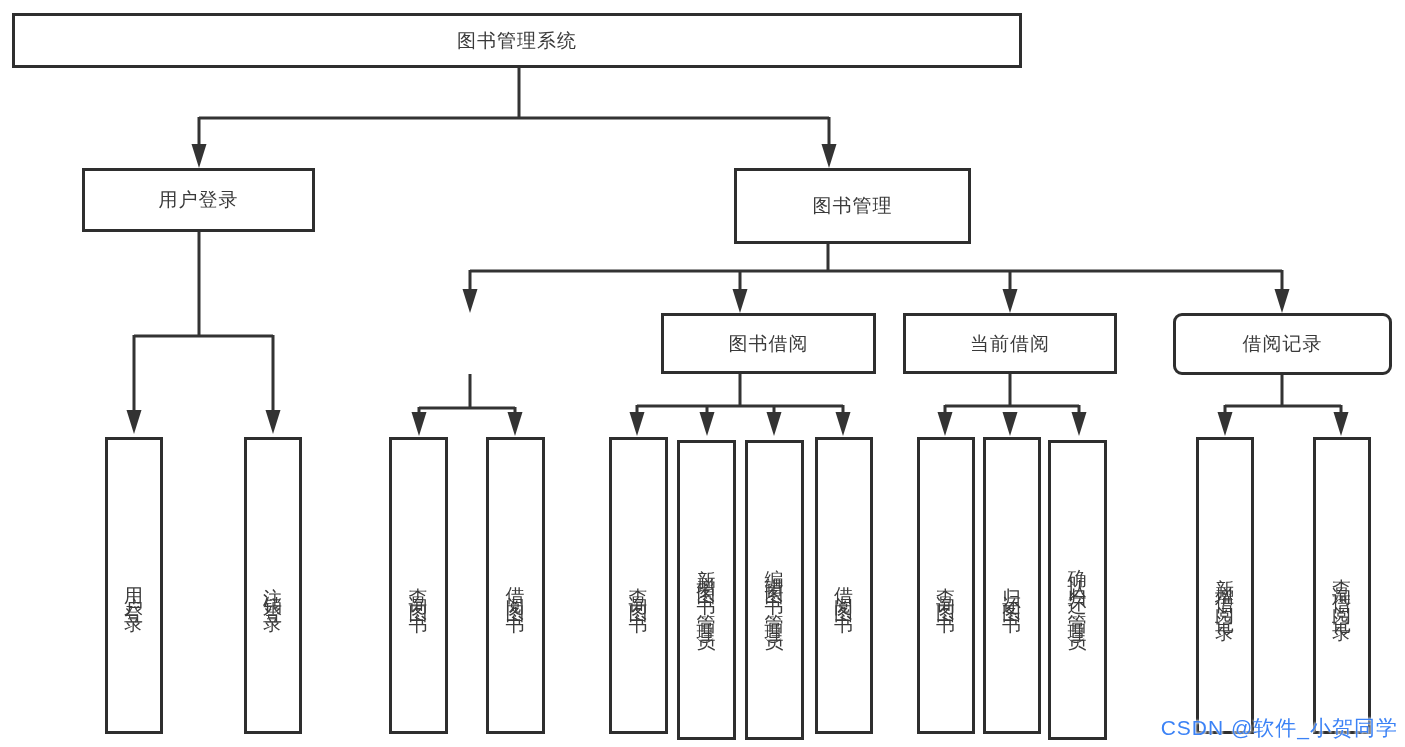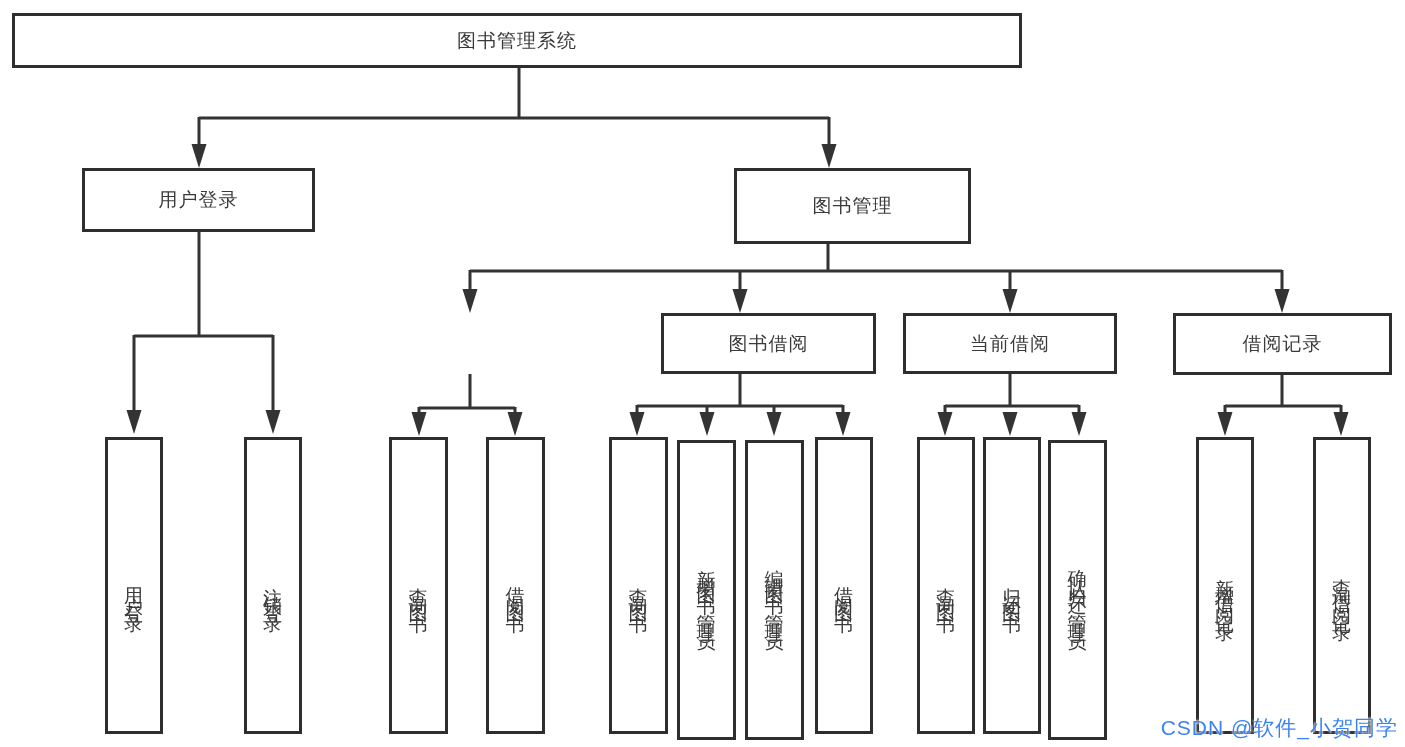--- a/index.html
+++ b/index.html
@@ -120,21 +120,21 @@
   <div class="hbox" style="left:734px; top:168px; width:237px; height:76px;">
     <span>图书管理</span>
   </div>
 
   <div class="hbox" style="left:633px; top:313px; width:215px; height:61px;margin-left:28px;">
     <span>图书借阅</span>
   </div>
   <div class="hbox" style="left:903px; top:313px; width:214px; height:61px;">
     <span>当前借阅</span>
   </div>
-  <div class="hbox" style="left:1173px; top:313px; width:219px; height:62px;">
+  <div class="hbox" style="left:1173px; top:313px; width:219px; height:62px;border-radius:9px;">
     <span>借阅记录</span>
   </div>
 
   <div class="vbox" style="left:105px; top:437px; width:58px; height:297px;">
     <span class="vtext">用户登录</span>
   </div>
   <div class="vbox" style="left:244px; top:437px; width:58px; height:297px;">
     <span class="vtext">注销登录</span>
   </div>
 

